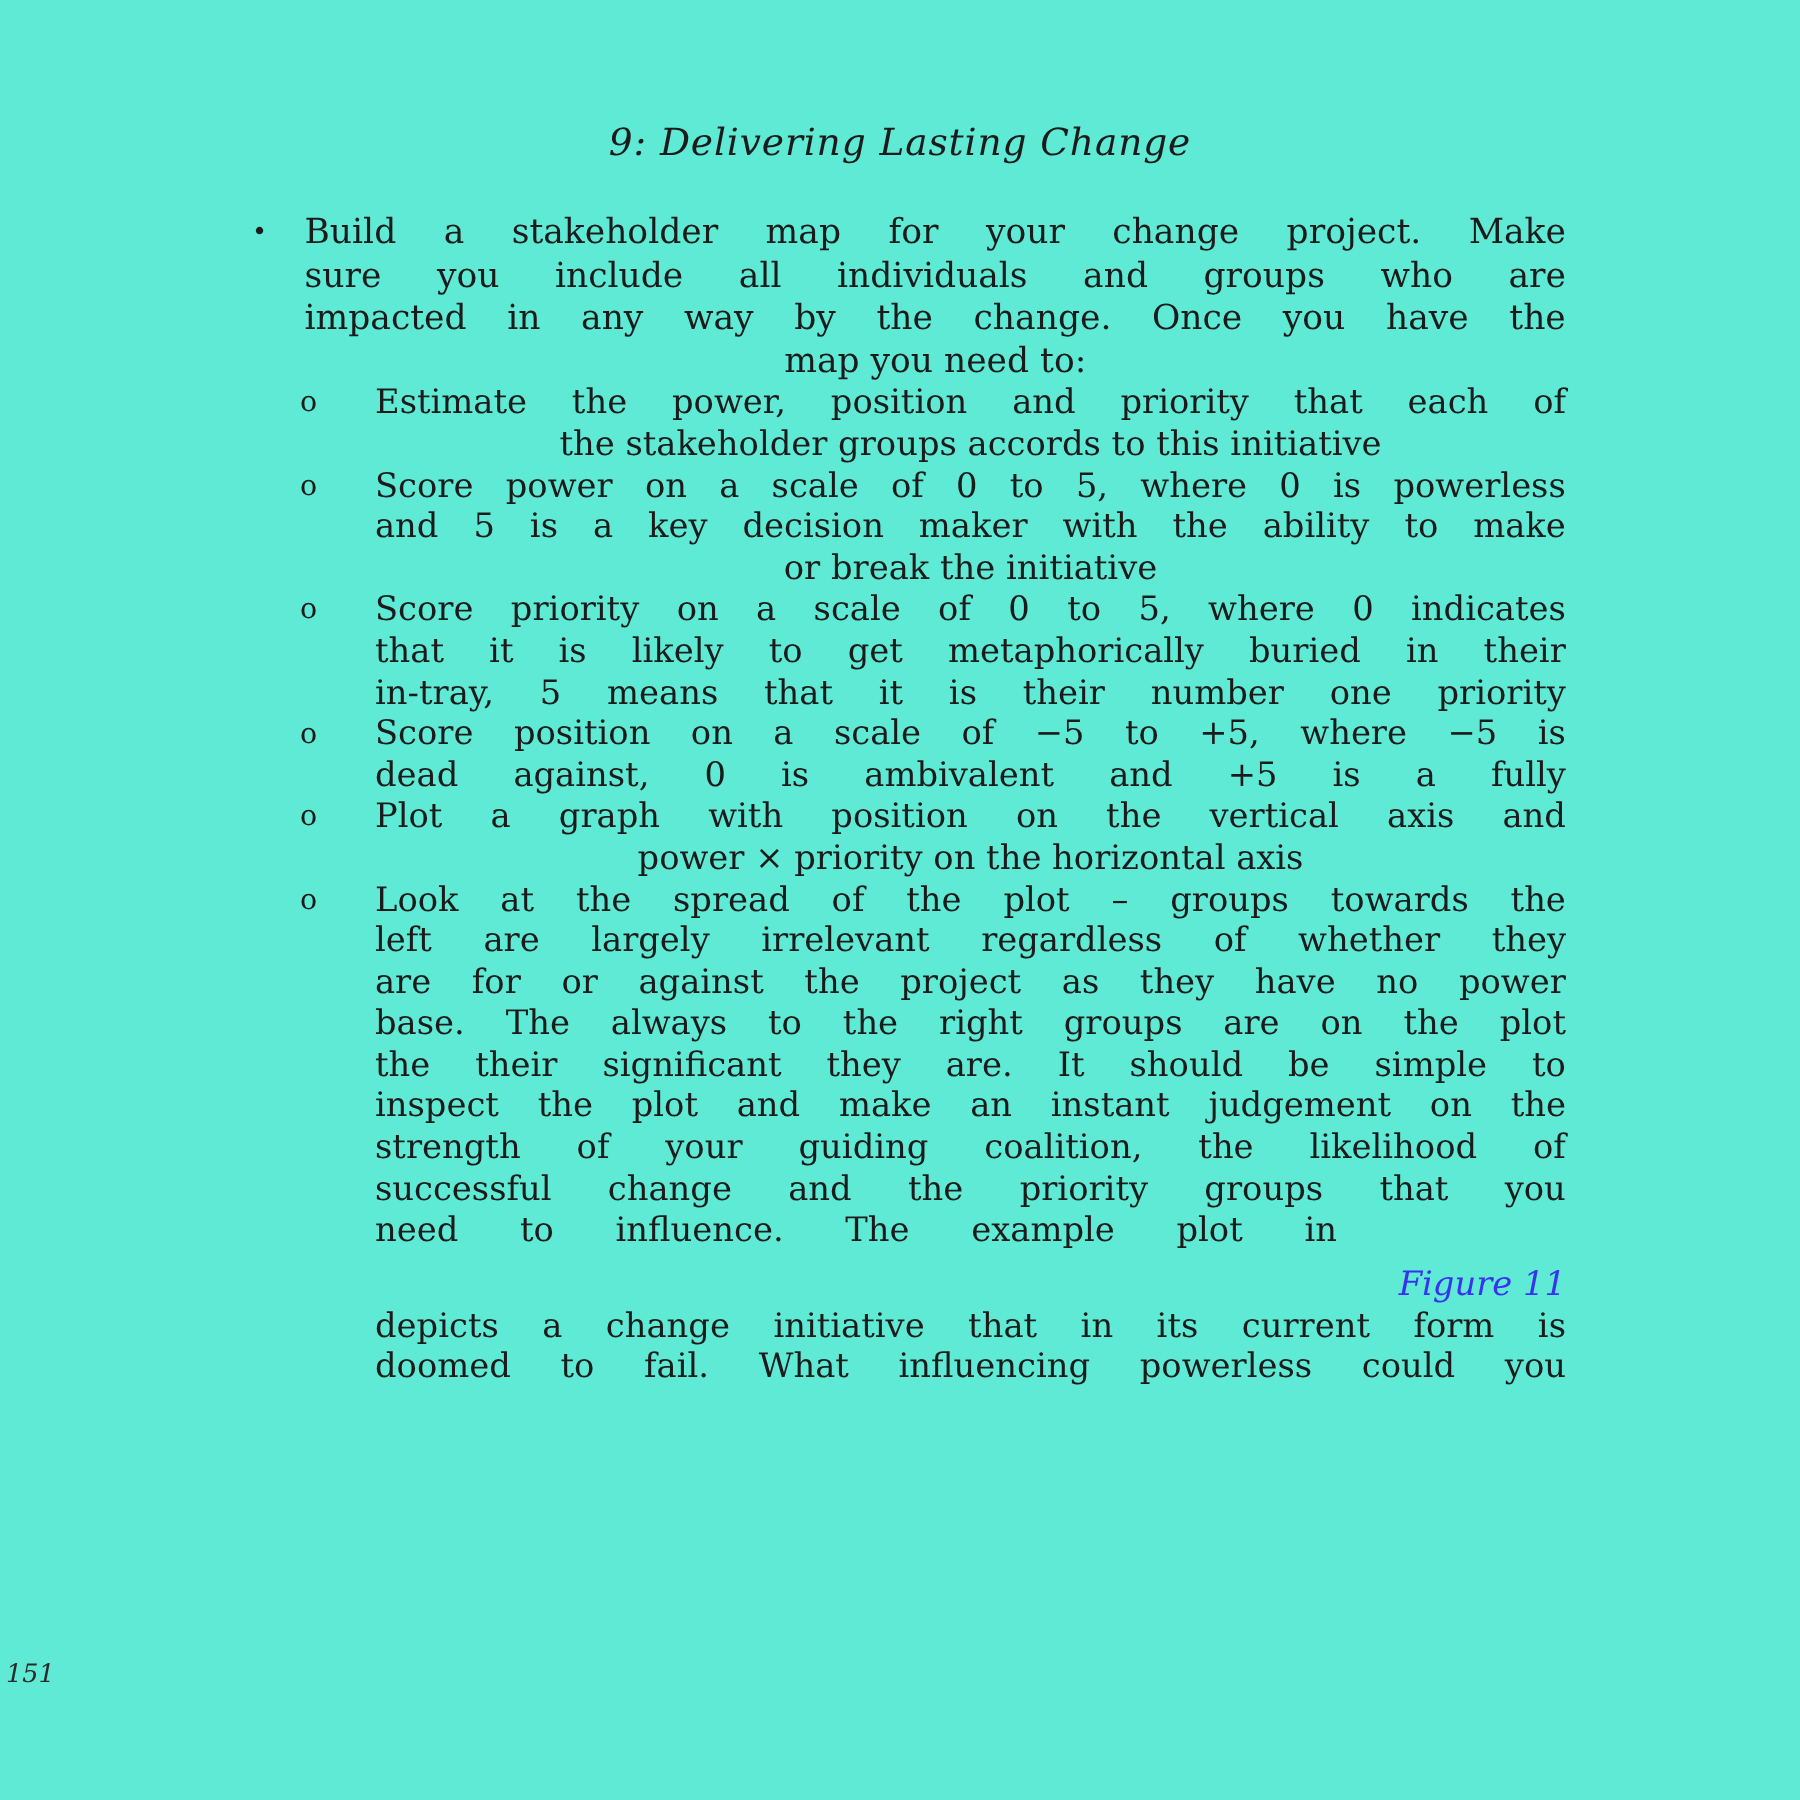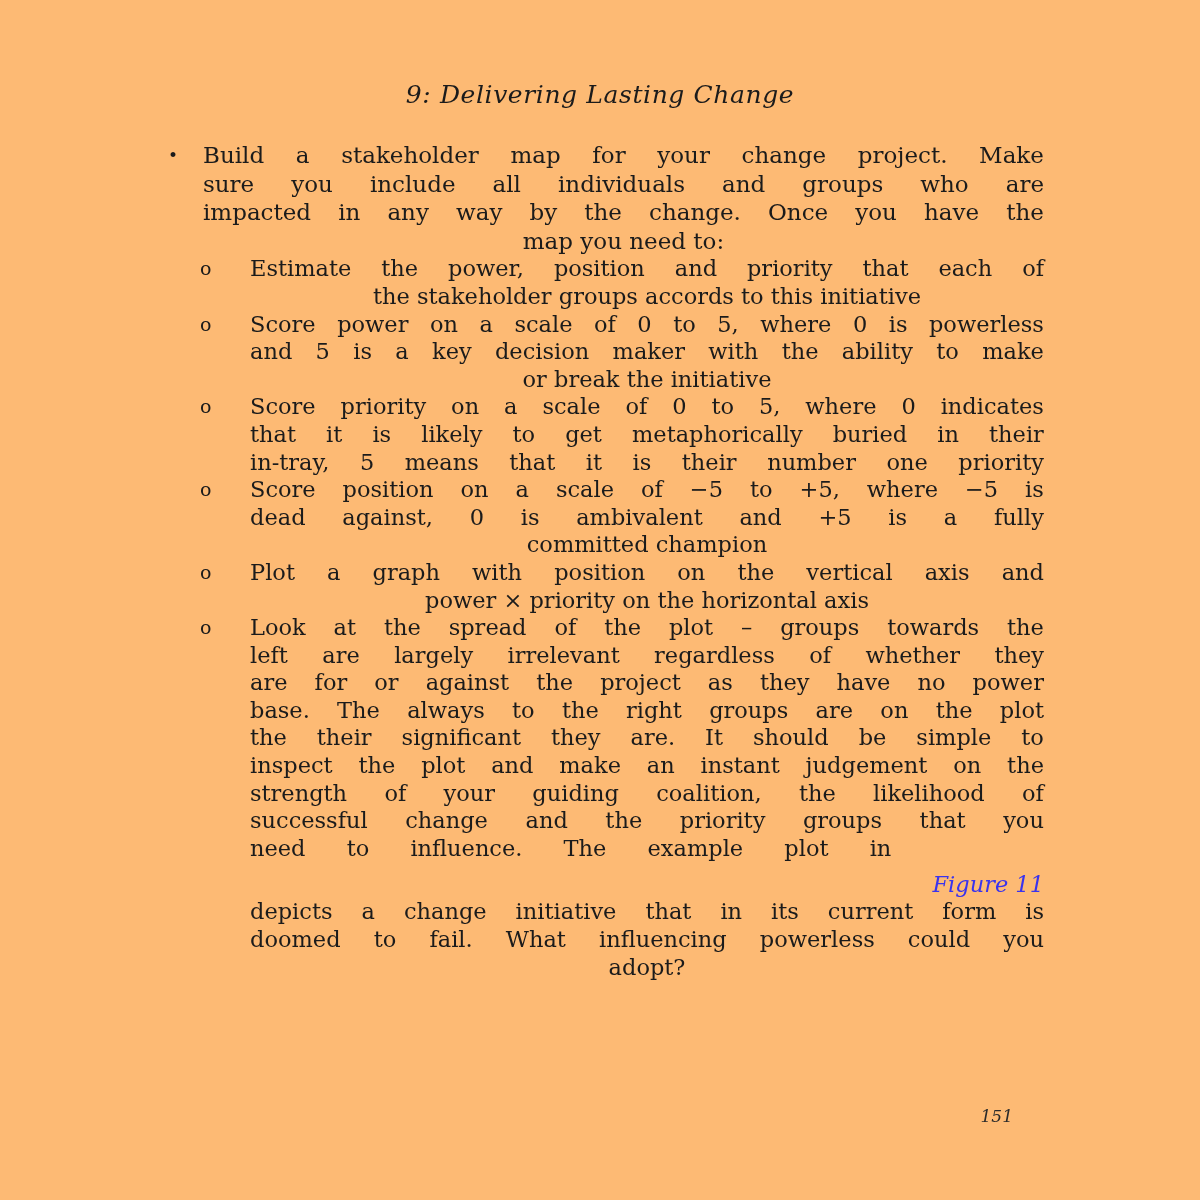--- a/index.html
+++ b/index.html
@@ -4,21 +4,21 @@
 <style>
   html, body {
     margin: 0;
     padding: 0;
     background: #ffffff;
   }
   .page {
     position: relative;
     width: 1200px;
     height: 1200px;
-    background: #fdba74;
+    background: #5eead4;
     overflow: hidden;
     font-family: "DejaVu Serif", "Liberation Serif", serif;
     color: #1b1b1b;
     -webkit-font-smoothing: antialiased;
   }
 
   
   .running-head {
     position: absolute;
     top: 80px;
@@ -95,23 +95,23 @@
   .link {
     color: #3a33ee;
     font-style: italic;
     margin-top: 36px;
   }
 
   
   .folio {
     position: absolute;
     top: 1106px;
-    left: 16px;
+    left: 4px;
     width: 997px;
-    text-align: right;
+    text-align: left;
     font-style: italic;
     font-size: 17px;
     color: #2a2a2a;
   }
 </style>
 </head>
 <body>
 
 <div class="page">
 
@@ -139,39 +139,37 @@
       <div class="li level2">
         <span class="marker">o</span>
         <div class="tline"><span class="w">Score</span><span class="w">priority</span><span class="w">on</span><span class="w">a</span><span class="w">scale</span><span class="w">of</span><span class="w">0</span><span class="w">to</span><span class="w">5,</span><span class="w">where</span><span class="w">0</span><span class="w">indicates</span></div>
         <div class="tline"><span class="w">that</span><span class="w">it</span><span class="w">is</span><span class="w">likely</span><span class="w">to</span><span class="w">get</span><span class="w">metaphorically</span><span class="w">buried</span><span class="w">in</span><span class="w">their</span></div>
         <div class="tline"><span class="w">in-tray,</span><span class="w">5</span><span class="w">means</span><span class="w">that</span><span class="w">it</span><span class="w">is</span><span class="w">their</span><span class="w">number</span><span class="w">one</span><span class="w">priority</span></div>
       </div>
       <div class="li level2">
         <span class="marker">o</span>
         <div class="tline"><span class="w">Score</span><span class="w">position</span><span class="w">on</span><span class="w">a</span><span class="w">scale</span><span class="w">of</span><span class="w">−5</span><span class="w">to</span><span class="w">+5,</span><span class="w">where</span><span class="w">−5</span><span class="w">is</span></div>
         <div class="tline"><span class="w">dead</span><span class="w">against,</span><span class="w">0</span><span class="w">is</span><span class="w">ambivalent</span><span class="w">and</span><span class="w">+5</span><span class="w">is</span><span class="w">a</span><span class="w">fully</span></div>
-        <div class="tline last"><span class="w">committed champion</span></div>
       </div>
       <div class="li level2">
         <span class="marker">o</span>
         <div class="tline"><span class="w">Plot</span><span class="w">a</span><span class="w">graph</span><span class="w">with</span><span class="w">position</span><span class="w">on</span><span class="w">the</span><span class="w">vertical</span><span class="w">axis</span><span class="w">and</span></div>
         <div class="tline last"><span class="w">power × priority on the horizontal axis</span></div>
       </div>
       <div class="li level2">
         <span class="marker">o</span>
         <div class="tline"><span class="w">Look</span><span class="w">at</span><span class="w">the</span><span class="w">spread</span><span class="w">of</span><span class="w">the</span><span class="w">plot</span><span class="w">–</span><span class="w">groups</span><span class="w">towards</span><span class="w">the</span></div>
         <div class="tline"><span class="w">left</span><span class="w">are</span><span class="w">largely</span><span class="w">irrelevant</span><span class="w">regardless</span><span class="w">of</span><span class="w">whether</span><span class="w">they</span></div>
         <div class="tline"><span class="w">are</span><span class="w">for</span><span class="w">or</span><span class="w">against</span><span class="w">the</span><span class="w">project</span><span class="w">as</span><span class="w">they</span><span class="w">have</span><span class="w">no</span><span class="w">power</span></div>
         <div class="tline"><span class="w">base.</span><span class="w">The</span><span class="w">always</span><span class="w">to</span><span class="w">the</span><span class="w">right</span><span class="w">groups</span><span class="w">are</span><span class="w">on</span><span class="w">the</span><span class="w">plot</span></div>
         <div class="tline"><span class="w">the</span><span class="w">their</span><span class="w">significant</span><span class="w">they</span><span class="w">are.</span><span class="w">It</span><span class="w">should</span><span class="w">be</span><span class="w">simple</span><span class="w">to</span></div>
         <div class="tline"><span class="w">inspect</span><span class="w">the</span><span class="w">plot</span><span class="w">and</span><span class="w">make</span><span class="w">an</span><span class="w">instant</span><span class="w">judgement</span><span class="w">on</span><span class="w">the</span></div>
         <div class="tline"><span class="w">strength</span><span class="w">of</span><span class="w">your</span><span class="w">guiding</span><span class="w">coalition,</span><span class="w">the</span><span class="w">likelihood</span><span class="w">of</span></div>
         <div class="tline"><span class="w">successful</span><span class="w">change</span><span class="w">and</span><span class="w">the</span><span class="w">priority</span><span class="w">groups</span><span class="w">that</span><span class="w">you</span></div>
         <div class="tline"><span class="w">need</span><span class="w">to</span><span class="w">influence.</span><span class="w">The</span><span class="w">example</span><span class="w">plot</span><span class="w">in</span><span class="link">Figure 11</span></div>
         <div class="tline"><span class="w">depicts</span><span class="w">a</span><span class="w">change</span><span class="w">initiative</span><span class="w">that</span><span class="w">in</span><span class="w">its</span><span class="w">current</span><span class="w">form</span><span class="w">is</span></div>
         <div class="tline"><span class="w">doomed</span><span class="w">to</span><span class="w">fail.</span><span class="w">What</span><span class="w">influencing</span><span class="w">powerless</span><span class="w">could</span><span class="w">you</span></div>
-        <div class="tline last"><span class="w">adopt?</span></div>
       </div>
     </div>
 
   <div class="folio">151</div>
 
 </div>
 
 </body></html>

